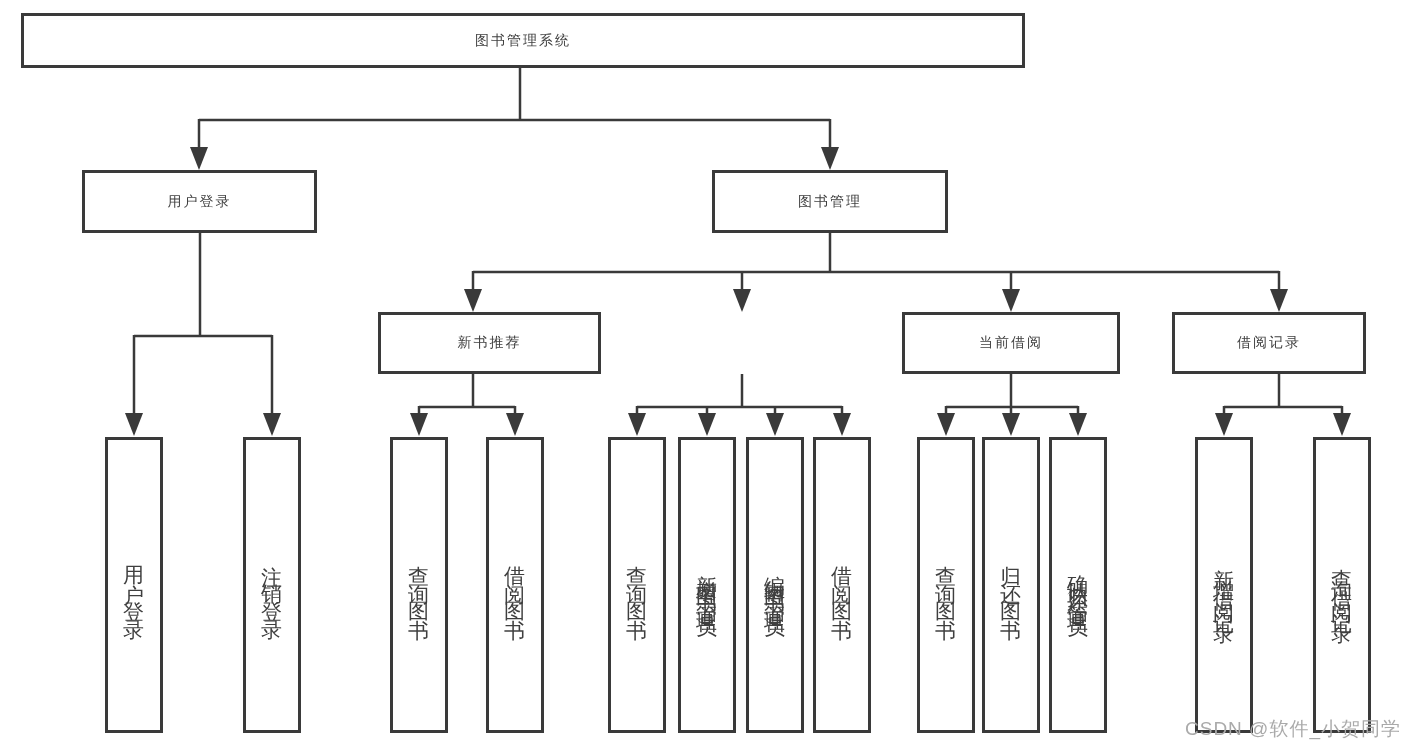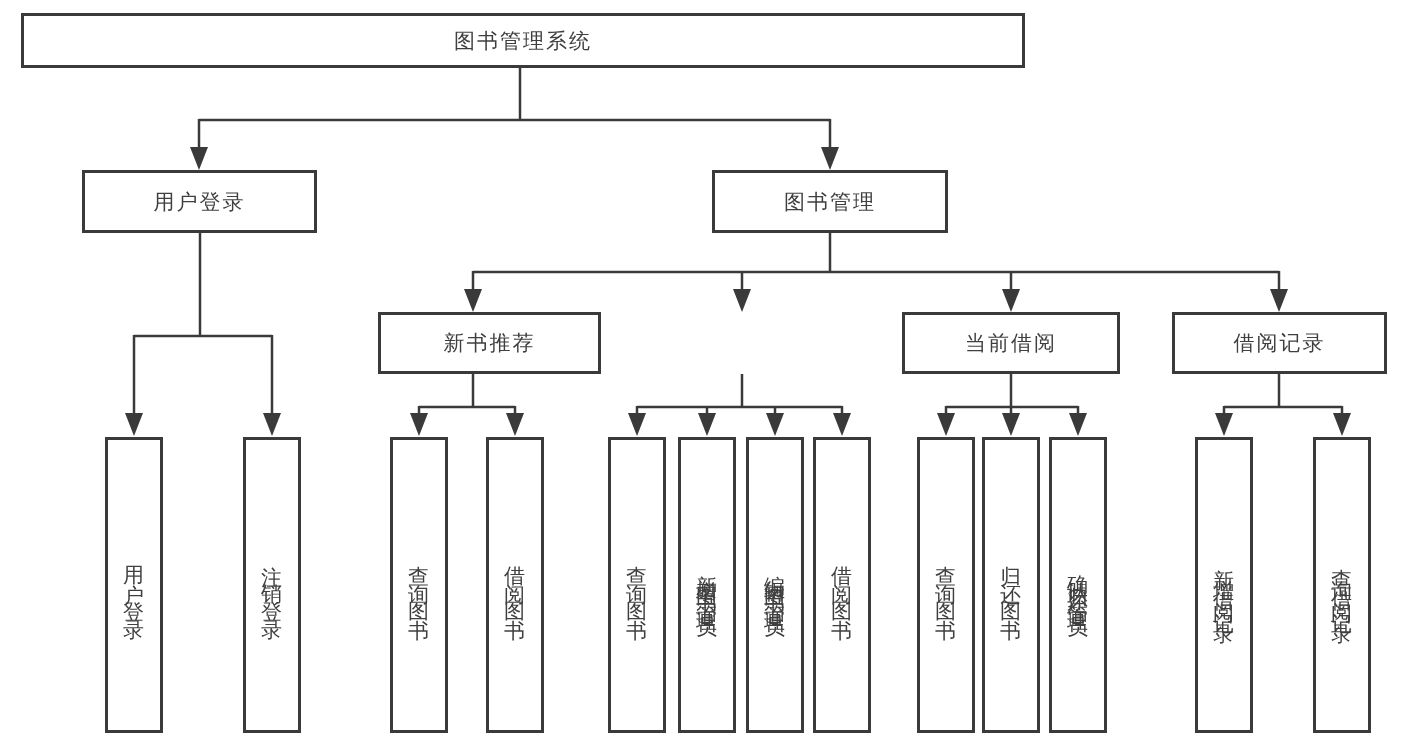--- a/index.html
+++ b/index.html
@@ -25,21 +25,21 @@
     position: absolute;
     box-sizing: border-box;
     border: 3px solid #3a3a3a;
     background: #ffffff;
     display: flex;
     align-items: center;
     justify-content: center;
     color: #3f3f3f;
   }
   .hnode span {
-    font-size: 21px;
+    font-size: 14px;
     letter-spacing: 2px;
     white-space: nowrap;
   }
   .leaf span {
     writing-mode: vertical-rl;
     text-orientation: mixed;
     font-size: 21px;
     line-height: 1;
     white-space: nowrap;
   }
@@ -137,21 +137,21 @@
   <div class="node hnode" style="left:712px; top:170px; width:236px; height:63px;text-align:center;">
     <span>图书管理</span>
   </div>
 
   <div class="node hnode" style="left:378px; top:312px; width:223px; height:62px;">
     <span>新书推荐</span>
   </div>
   <div class="node hnode" style="left:902px; top:312px; width:218px; height:62px;">
     <span>当前借阅</span>
   </div>
-  <div class="node hnode" style="left:1172px; top:312px; width:215px; height:62px;">
+  <div class="node hnode" style="left:1172px; top:312px; width:194px; height:62px;">
     <span>借阅记录</span>
   </div>
 
   <div class="node leaf ls-lg" style="left:105px; top:437px; width:58px; height:296px;">
     <span>用户登录</span>
   </div>
   <div class="node leaf ls-lg" style="left:243px; top:437px; width:58px; height:296px;">
     <span>注销登录</span>
   </div>
 
@@ -185,14 +185,15 @@
     <span>确认归还（管理员）</span>
   </div>
 
   <div class="node leaf ls-md" style="left:1195px; top:437px; width:58px; height:296px;">
     <span>新增借阅记录</span>
   </div>
   <div class="node leaf ls-md" style="left:1313px; top:437px; width:58px; height:296px;">
     <span>查询借阅记录</span>
   </div>
 
+  <div class="watermark">CSDN @软件_小贺同学</div>
 
 </div>
 
 </body></html>

